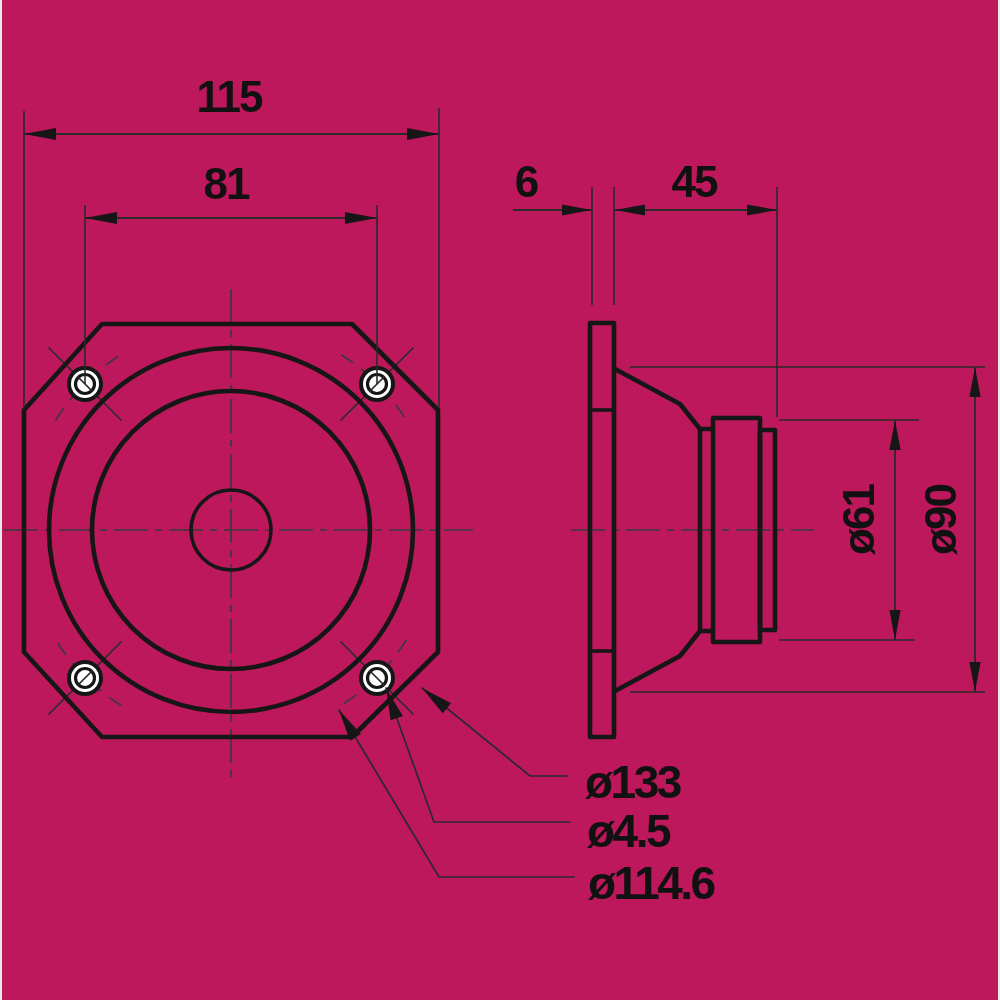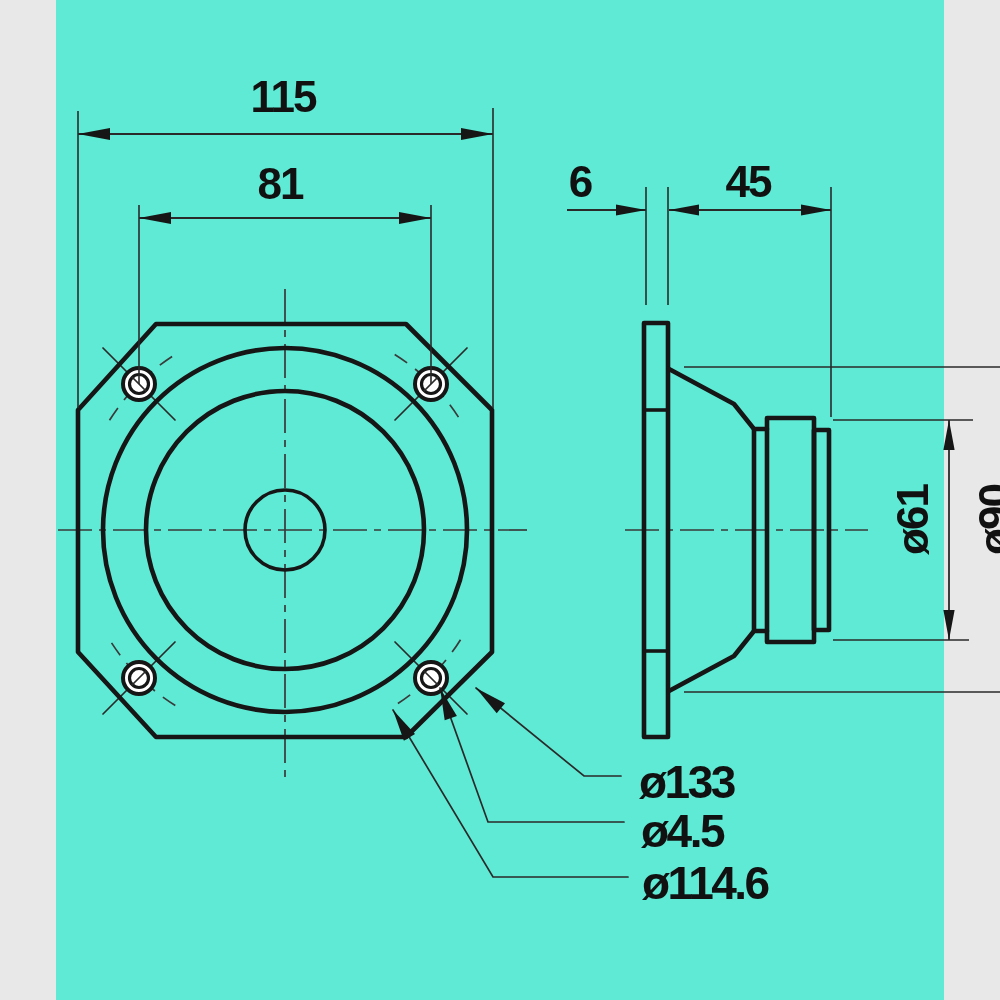--- a/index.html
+++ b/index.html
@@ -1,17 +1,17 @@
 <!DOCTYPE html>
 <html><head>
 <meta charset="utf-8">
 <style>
   html,body{margin:0;padding:0;background:#e8e8e8;}
   .canvas{
-    width:888px;height:1000px;background:#5eead4;margin:0 auto;position:relative;
+    width:996px;height:1000px;background:#be185d;margin:0 auto;position:relative;
     font-family:"Liberation Sans", sans-serif;
   }
   svg{display:block;width:1000px;height:1000px;}
   .thick{stroke:#161616;stroke-width:4.6;fill:none;stroke-linejoin:round;stroke-linecap:round;}
   .mid{stroke:#161616;stroke-width:3.6;fill:none;stroke-linejoin:round;}
   .thin{stroke:#2a2a2a;stroke-width:1.7;fill:none;stroke-linecap:round;}
   .dimline{stroke:#2a2a2a;stroke-width:1.8;fill:none;}
   .ext{stroke:#2a2a2a;stroke-width:1.6;fill:none;}
   .cl{stroke:#3a3a3a;stroke-width:1.7;fill:none;stroke-dasharray:34 7 7 7;}
   .boltarc{stroke:#3a3a3a;stroke-width:1.7;fill:none;stroke-dasharray:15 10;}

